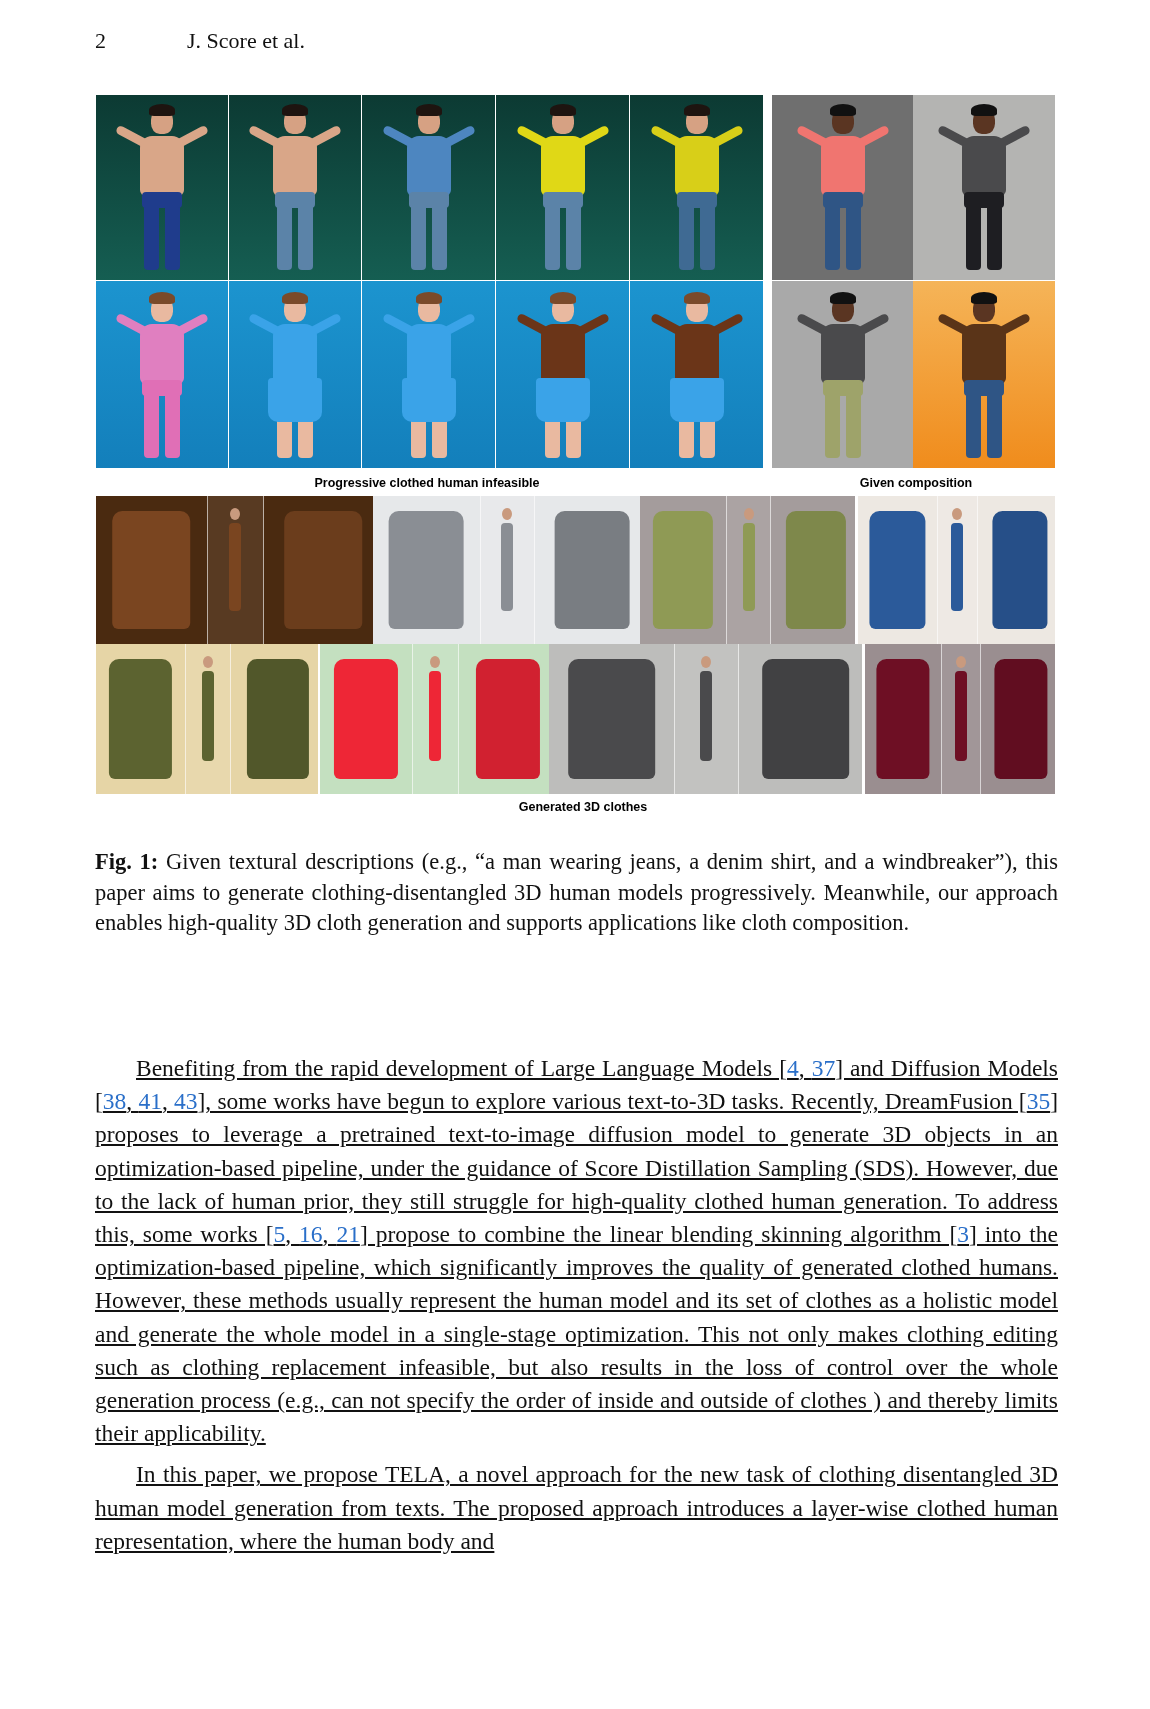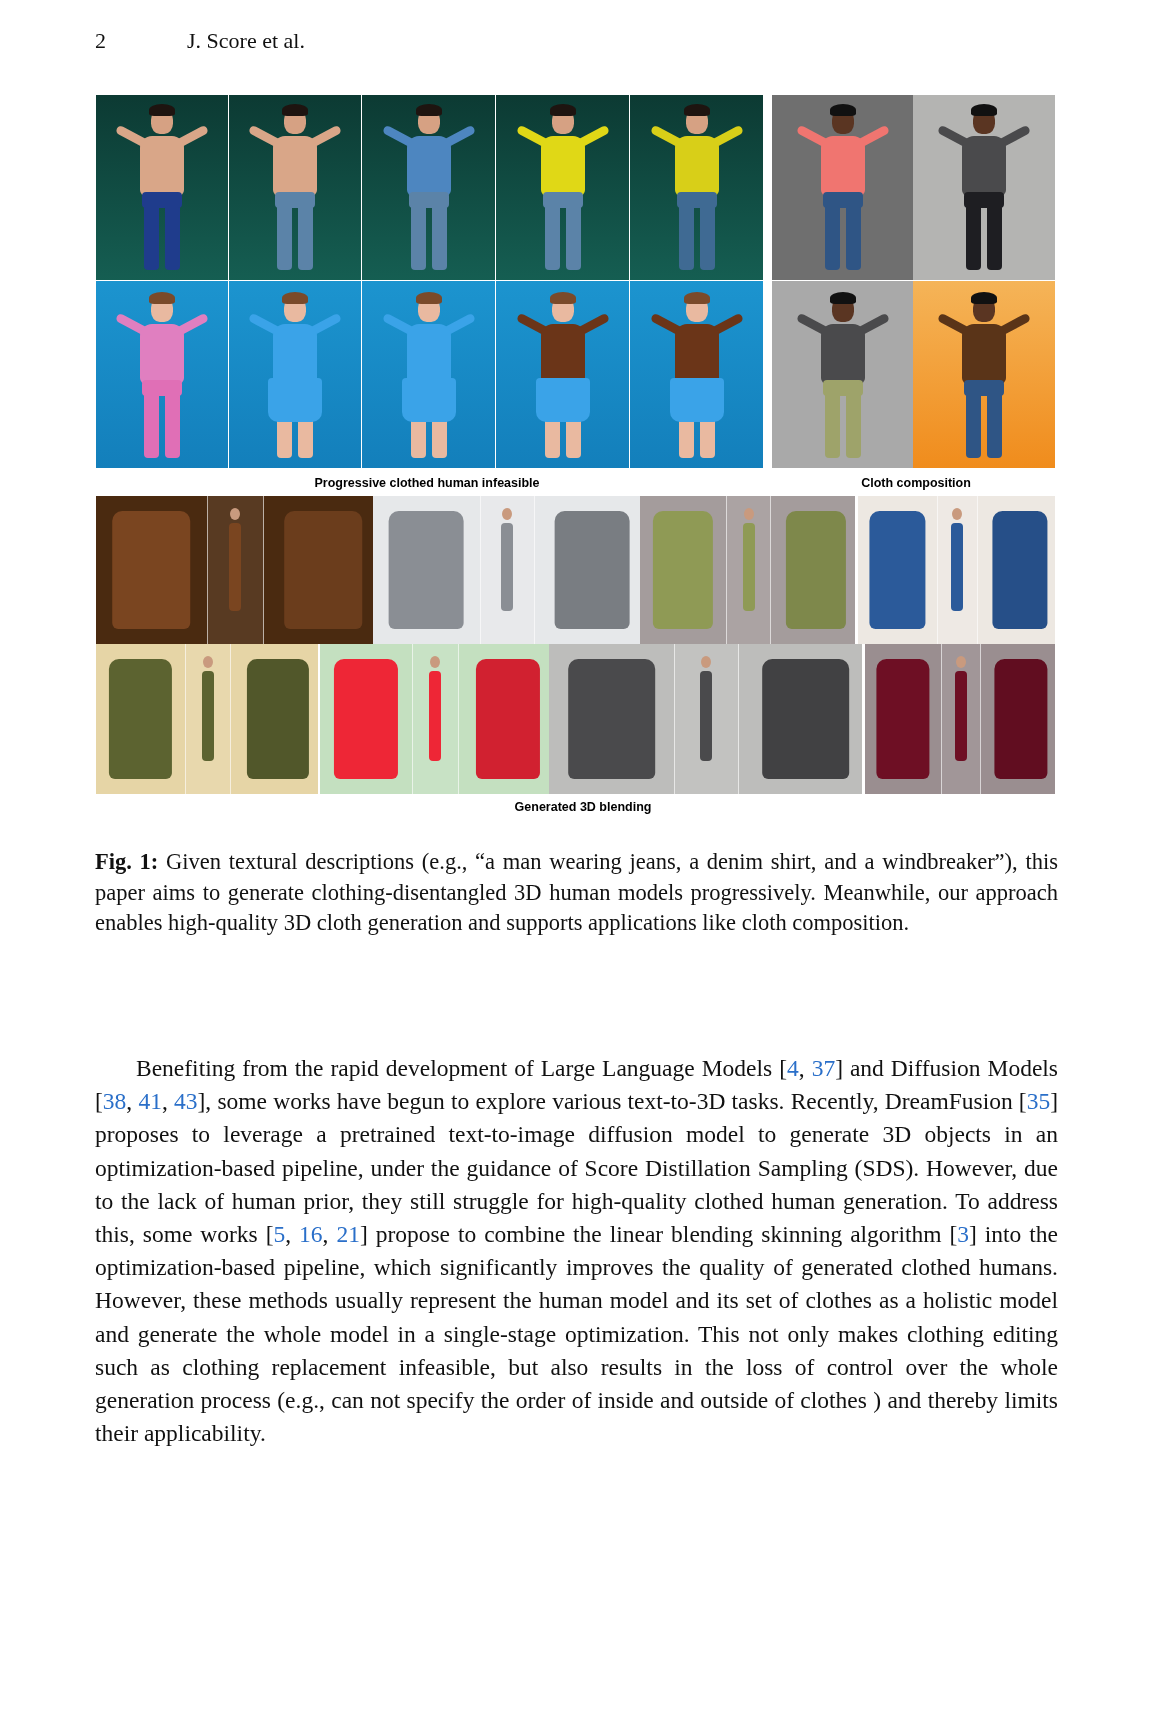--- a/index.html
+++ b/index.html
@@ -28,21 +28,21 @@
 
   .section-label { position: absolute; font-family: "Liberation Sans", "DejaVu Sans", sans-serif;
                    font-weight: bold; font-size: 12.5px; color: #000; white-space: nowrap; transform: translateX(-50%); }
 
   .garment { position: absolute; left: 50%; transform: translateX(-50%); }
 
   .caption { position: absolute; left: 95px; top: 847px; width: 963px; font-size: 22.5px; line-height: 30.5px; text-align: justify; }
   .caption .fig-label { font-weight: bold; }
 
   .body-text { position: absolute; left: 95px; top: 1052px; width: 963px; font-size: 23.5px; line-height: 33.2px; }
-  .body-text p { margin: 0 0 8px 0; text-align: justify; text-indent: 41px; hyphens: manual; }
+  .body-text p { margin: 0 0 8px 0; text-align: justify; text-indent: 41px; hyphens: manual; text-decoration: underline; }
   .cite { color: #2a6fc9; }
 </style>
 </head>
 <body>
 
 <div class="running-head">
   <span class="pgnum">2</span>
   <span class="authors">J. Score et al.</span>
 </div>
 
@@ -217,21 +217,21 @@
           <div class="leg-l" style="background: rgb(47, 85, 133);"></div>
           <div class="leg-r" style="background: rgb(47, 85, 133);"></div>
           <div class="torso" style="background: rgb(90, 52, 24);"></div>
           <div class="hips" style="background: rgb(47, 85, 133);"></div>
           <div class="head" style="background: rgb(90, 53, 34);"></div>
           <div class="hair" style="background: rgb(17, 17, 17);"></div>
         </div>
       </div>
     </div>
   <div class="section-label" style="left: 331px; top: 381px;">Progressive clothed human infeasible</div>
-  <div class="section-label" style="left: 820px; top: 381px;">Cloth composition</div>
+  <div class="section-label" style="left: 820px; top: 381px;">Given composition</div>
   <div id="clothes-grid">
       <div class="tile" title="brown pleated skirt" style="left: 0px; top: 401px; width: 277px; height: 148px; background: rgb(74, 42, 16);">
         <div class="garment" style="left: 55.4px; top: 14.8px; width: 77.56px; height: 118.4px; background: rgb(122, 69, 32); border-radius: 10px 10px 6px 6px;"></div>
         <div class="garment" style="left: 227.14px; top: 14.8px; width: 77.56px; height: 118.4px; background: rgb(122, 69, 32); border-radius: 10px 10px 6px 6px; filter: brightness(0.88);"></div>
         <div class="tile" style="left: 110.8px; top: 0px; width: 55.4px; height: 148px; background: rgba(255, 255, 255, 0.08); border-left: 1px solid rgba(255, 255, 255, 0.6); border-right: 1px solid rgba(255, 255, 255, 0.6);">
           <div style="position: absolute; left: 50%; top: 8%; transform: translateX(-50%); width: 10px; height: 12px; border-radius: 50%; background: rgb(201, 154, 126);"></div>
           <div style="position: absolute; left: 50%; top: 18%; transform: translateX(-50%); width: 12px; height: 60%; border-radius: 4px; background: rgb(122, 69, 32);"></div>
         </div>
       </div>
       <div class="tile" title="grey long skirt" style="left: 277px; top: 401px; width: 267px; height: 148px; background: rgb(230, 232, 234);">
@@ -284,22 +284,23 @@
       </div>
       <div class="tile" title="maroon polo shirt" style="left: 769px; top: 549px; width: 190px; height: 150px; background: rgb(154, 142, 144);">
         <div class="garment" style="left: 38px; top: 15px; width: 53.2px; height: 120px; background: rgb(110, 15, 36); border-radius: 10px 10px 6px 6px;"></div>
         <div class="garment" style="left: 155.8px; top: 15px; width: 53.2px; height: 120px; background: rgb(110, 15, 36); border-radius: 10px 10px 6px 6px; filter: brightness(0.88);"></div>
         <div class="tile" style="left: 76px; top: 0px; width: 38px; height: 150px; background: rgba(255, 255, 255, 0.08); border-left: 1px solid rgba(255, 255, 255, 0.6); border-right: 1px solid rgba(255, 255, 255, 0.6);">
           <div style="position: absolute; left: 50%; top: 8%; transform: translateX(-50%); width: 10px; height: 12px; border-radius: 50%; background: rgb(201, 154, 126);"></div>
           <div style="position: absolute; left: 50%; top: 18%; transform: translateX(-50%); width: 12px; height: 60%; border-radius: 4px; background: rgb(110, 15, 36);"></div>
         </div>
       </div>
     </div>
-  <div class="section-label" style="left: 487px; top: 705px;">Generated 3D blending</div>
+  <div class="section-label" style="left: 487px; top: 705px;">Generated 3D clothes</div>
 </div>
 
 <div class="caption">
   <span class="fig-label">Fig. 1:</span><span> Given textural descriptions (e.g., “a man wearing jeans, a denim shirt, and a windbreaker”), this paper aims to generate clothing-disentangled 3D human models progressively. Meanwhile, our approach enables high-quality 3D cloth generation and supports applications like cloth composition.</span>
 </div>
 
 <div class="body-text" id="body-text">
     <p><span>Benefiting from the rapid development of Large Language Models [</span><span class="cite">4</span><span>, </span><span class="cite">37</span><span>] and Diffusion Models [</span><span class="cite">38</span><span>, </span><span class="cite">41</span><span>, </span><span class="cite">43</span><span>], some works have begun to explore various text-to-3D tasks. Recently, DreamFusion [</span><span class="cite">35</span><span>] proposes to leverage a pretrained text-to-image diffusion model to generate 3D objects in an optimization-based pipeline, under the guidance of Score Distillation Sampling (SDS). However, due to the lack of human prior, they still struggle for high-quality clothed human generation. To address this, some works [</span><span class="cite">5</span><span>, </span><span class="cite">16</span><span>, </span><span class="cite">21</span><span>] propose to combine the lin­ear blending skinning algorithm [</span><span class="cite">3</span><span>] into the optimization-based pipeline, which significantly improves the quality of generated clothed humans. However, these methods usually represent the human model and its set of clothes as a holistic model and generate the whole model in a single-stage optimization. This not only makes clothing editing such as clothing replacement infeasible, but also results in the loss of control over the whole generation process (e.g., can not specify the order of inside and outside of clothes ) and thereby limits their applicability.</span></p>
+    <p><span>In this paper, we propose TELA, a novel approach for the new task of clothing disentangled 3D human model generation from texts. The proposed approach in­troduces a layer-wise clothed human representation, where the human body and</span></p>
   </div>
 
 </body></html>

